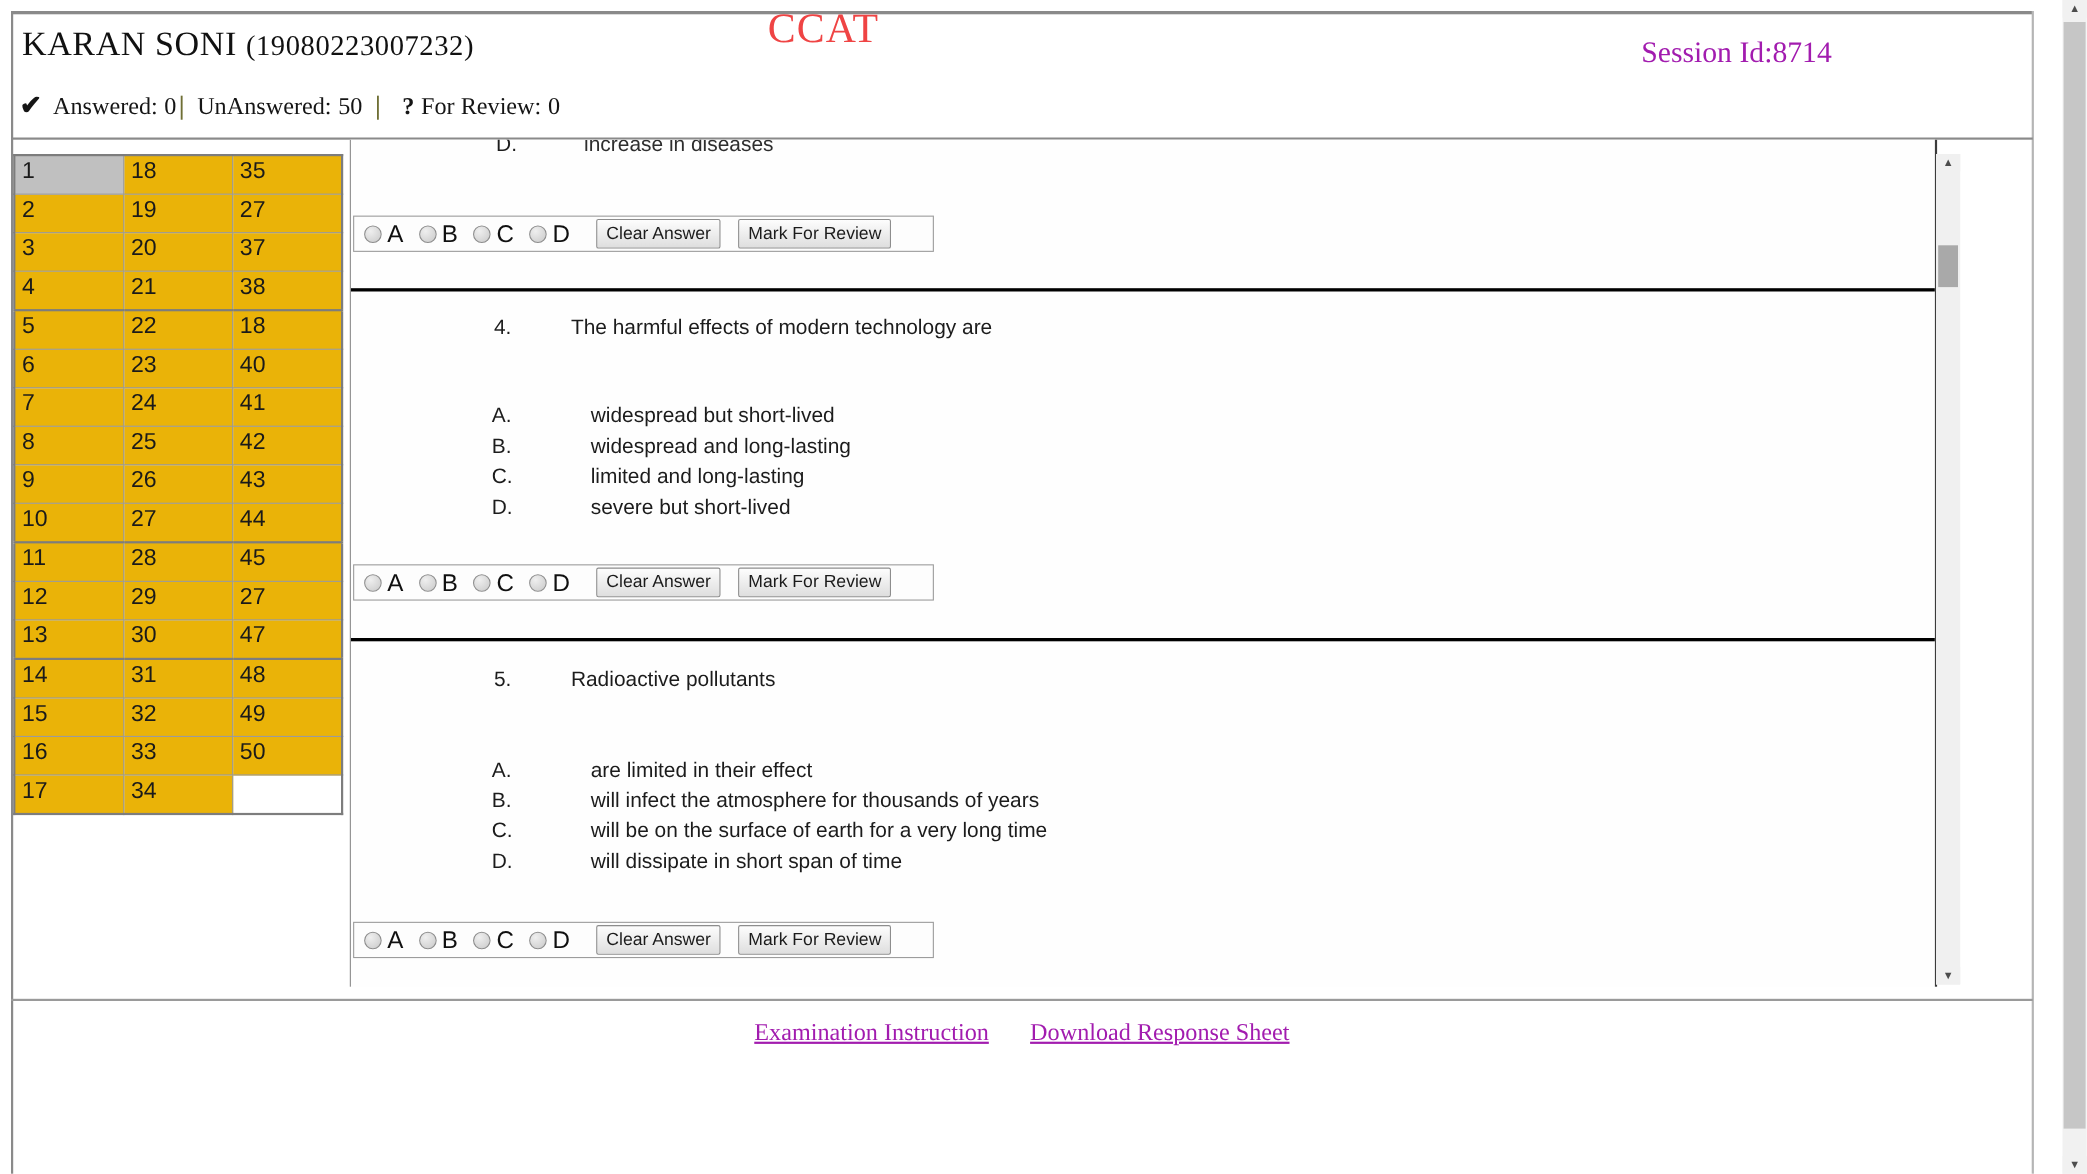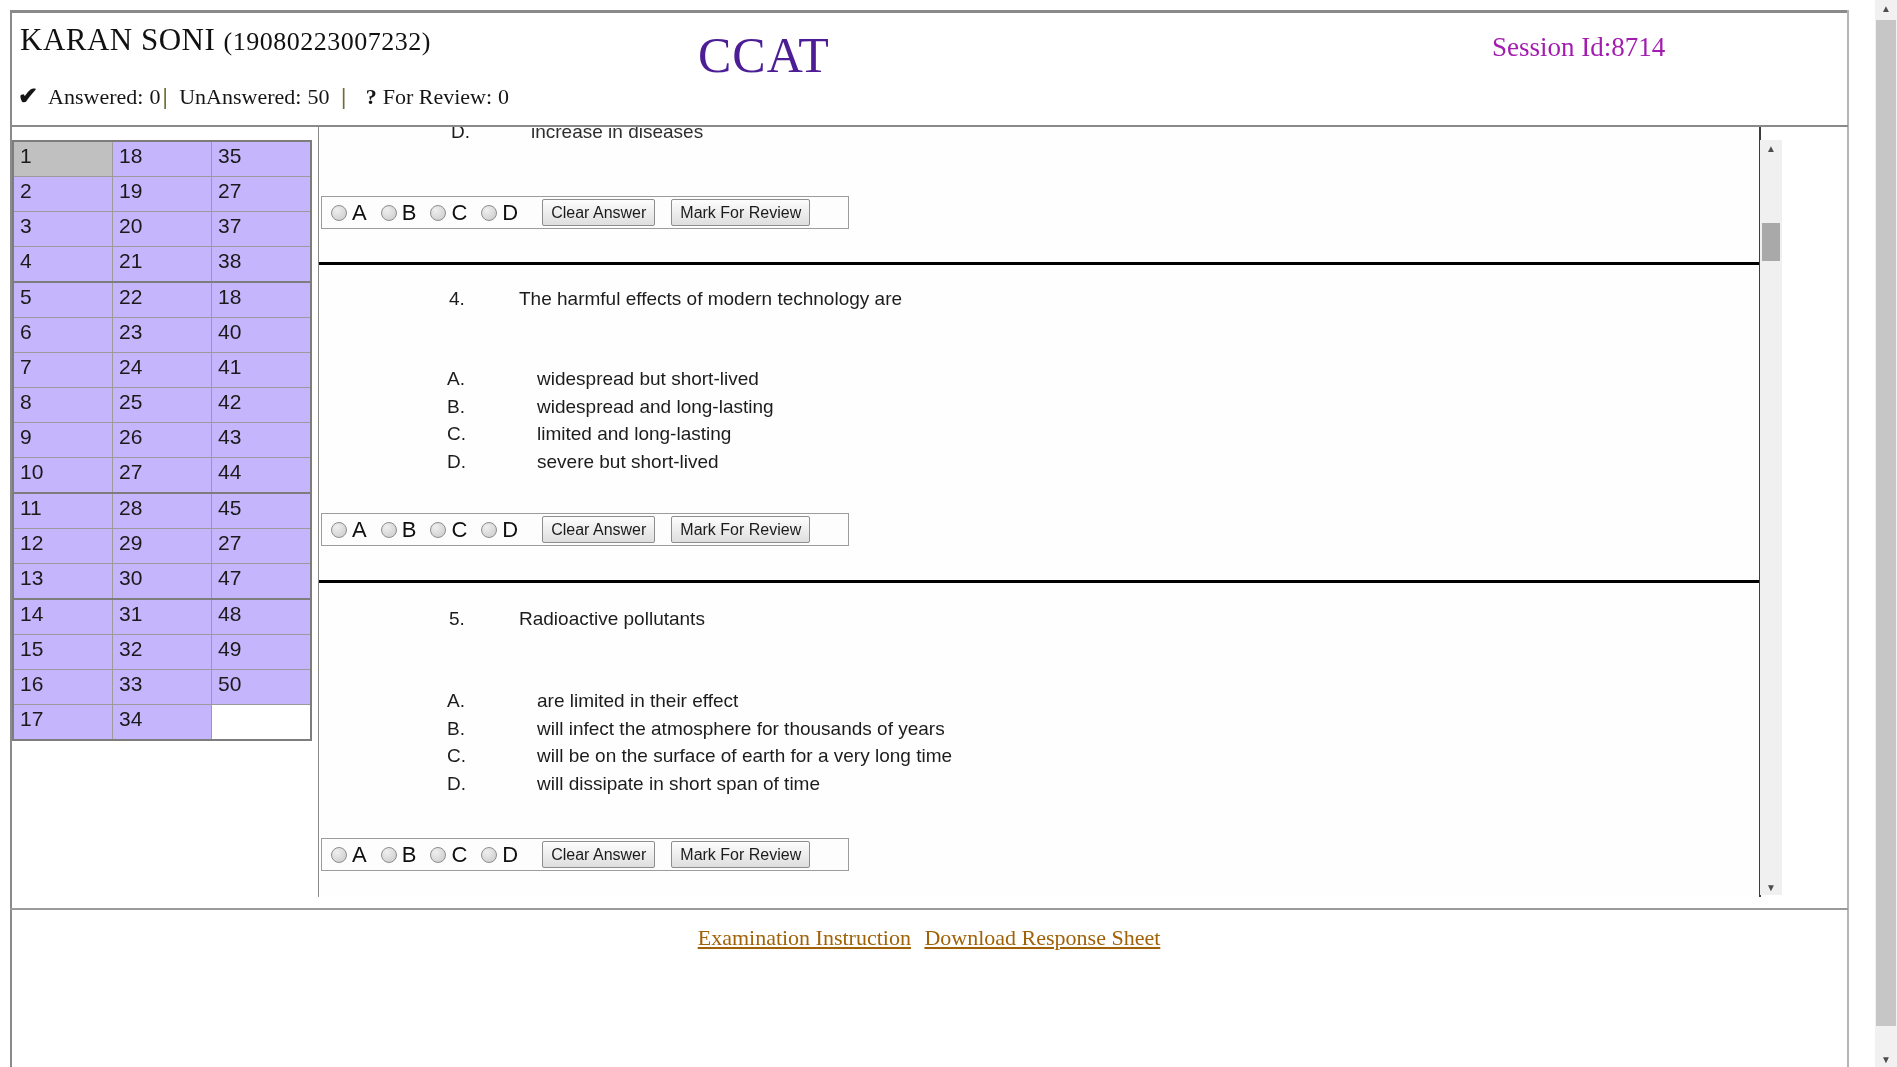--- a/index.html
+++ b/index.html
@@ -9,34 +9,34 @@
   
   .box-top{position:absolute;left:10px;top:10px;width:1838px;height:0;border-top:3px solid #8a8a8a;}
   .box-left{position:absolute;left:10px;top:10px;width:0;height:1057px;border-left:2px solid #8a8a8a;}
   .box-right{position:absolute;left:1847px;top:10px;width:0;height:1057px;border-left:2px solid #b5b5b5;}
   .header-rule{position:absolute;left:10px;top:125px;width:1838px;border-top:2px solid #8a8a8a;}
   .footer-rule{position:absolute;left:10px;top:908px;width:1838px;border-top:2px solid #9a9a9a;}
 
   
   .candidate{position:absolute;left:20px;top:22px;font-family:"Liberation Serif",serif;color:#111;font-size:31px;letter-spacing:.5px;}
   .candidate .cid{font-size:26px;text-align:right;}
-  .exam-title{position:absolute;left:698px;top:26px;font-family:"Liberation Serif",serif;font-size:50px;color:#4c1d95;letter-spacing:1px;}
+  .exam-title{position:absolute;left:698px;top:4px;font-family:"Liberation Serif",serif;font-size:38px;color:#ef4444;letter-spacing:1px;}
   .session{position:absolute;left:1492px;top:32px;font-family:"Liberation Serif",serif;font-size:27px;color:#a21caf;}
 
   
   .statusbar{position:absolute;left:18px;top:82px;font-family:"Liberation Serif",serif;font-size:22px;color:#151515;white-space:nowrap;}
   .statusbar .check{font-size:24px;font-weight:bold;margin-right:10px;}
   .statusbar .sep{color:#6f6f35;font-size:24px;margin:0 6px;font-weight:bold;}
   .statusbar .sep.first{margin-left:2px;}
   .statusbar .qmark{font-weight:bold;font-size:22px;margin:0 6px 0 8px;}
   .statusbar .lbl{margin-right:6px;}
 
   
   .palette{position:absolute;left:12px;top:140px;border-collapse:collapse;table-layout:fixed;font-family:"Liberation Sans",sans-serif;}
-  .palette td{width:92px;height:32px;border:1px solid #9b9b9b;font-size:21px;color:#1a1a1a;vertical-align:top;padding:2px 0 0 6px;background:#c4b5fd;}
+  .palette td{width:92px;height:32px;border:1px solid #9b9b9b;font-size:21px;color:#1a1a1a;vertical-align:top;padding:2px 0 0 6px;background:#eab308;}
   .palette{border:2px solid #7d7d7d;}
   .palette tr.thick td{border-bottom:2px solid #7d7d7d;}
   .palette td.selected{background:#c0c0c0;}
   .palette td.empty{border:none;background:transparent;}
 
   
   .qpanel{position:absolute;left:318px;top:127px;width:1440px;height:770px;overflow:hidden;
           border-left:1px solid #8a8a8a;border-right:2px solid #3c3c3c;background:#fefefe;}
   .q-row{position:absolute;white-space:nowrap;font-size:19px;color:#1c1c1c;}
   .q-num{position:absolute;left:130px;}
@@ -61,21 +61,21 @@
   .sb-btn{position:absolute;left:0;width:100%;height:16px;display:flex;align-items:center;justify-content:center;
           font-size:10px;color:#4d4d4d;background:#f0f0f0;}
   .sb-btn.up{top:0;}
   .sb-btn.down{bottom:0;}
   .sb-thumb{position:absolute;left:2px;width:18px;background:#a9a9a9;}
   .sb-inner .sb-thumb{top:83px;height:38px;}
   .sb-window .sb-thumb{top:20px;height:1006px;background:#c6c6c6;width:20px;left:1px;}
 
   
   .footer{position:absolute;left:10px;top:925px;width:1838px;text-align:center;font-family:"Liberation Serif",serif;font-size:22px;}
-  .footer a{color:#a16207;margin:0 4px;}
+  .footer a{color:#a21caf;margin:0 16px;}
 </style>
 </head>
 <body>
 
 <div class="page">
 
   <div class="box-top"></div>
   <div class="box-left"></div>
   <div class="box-right"></div>
 

